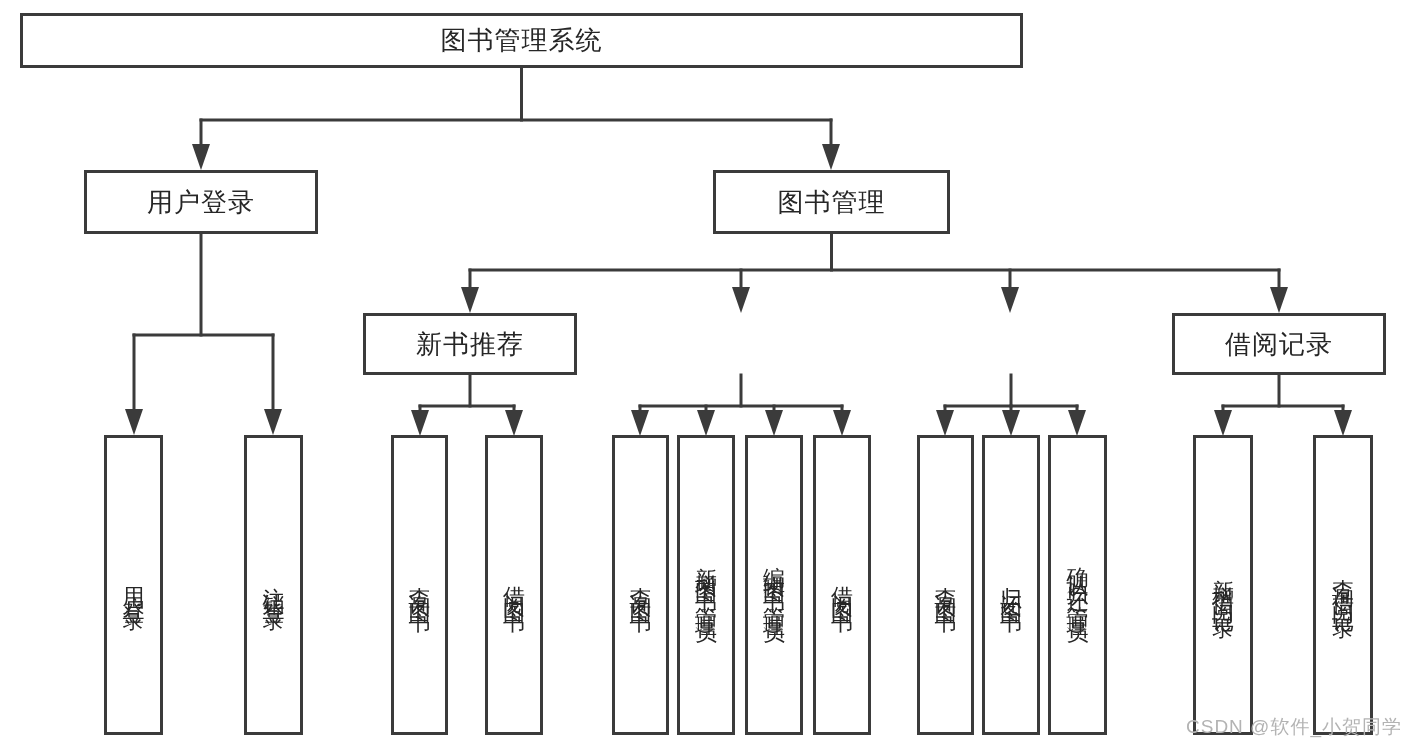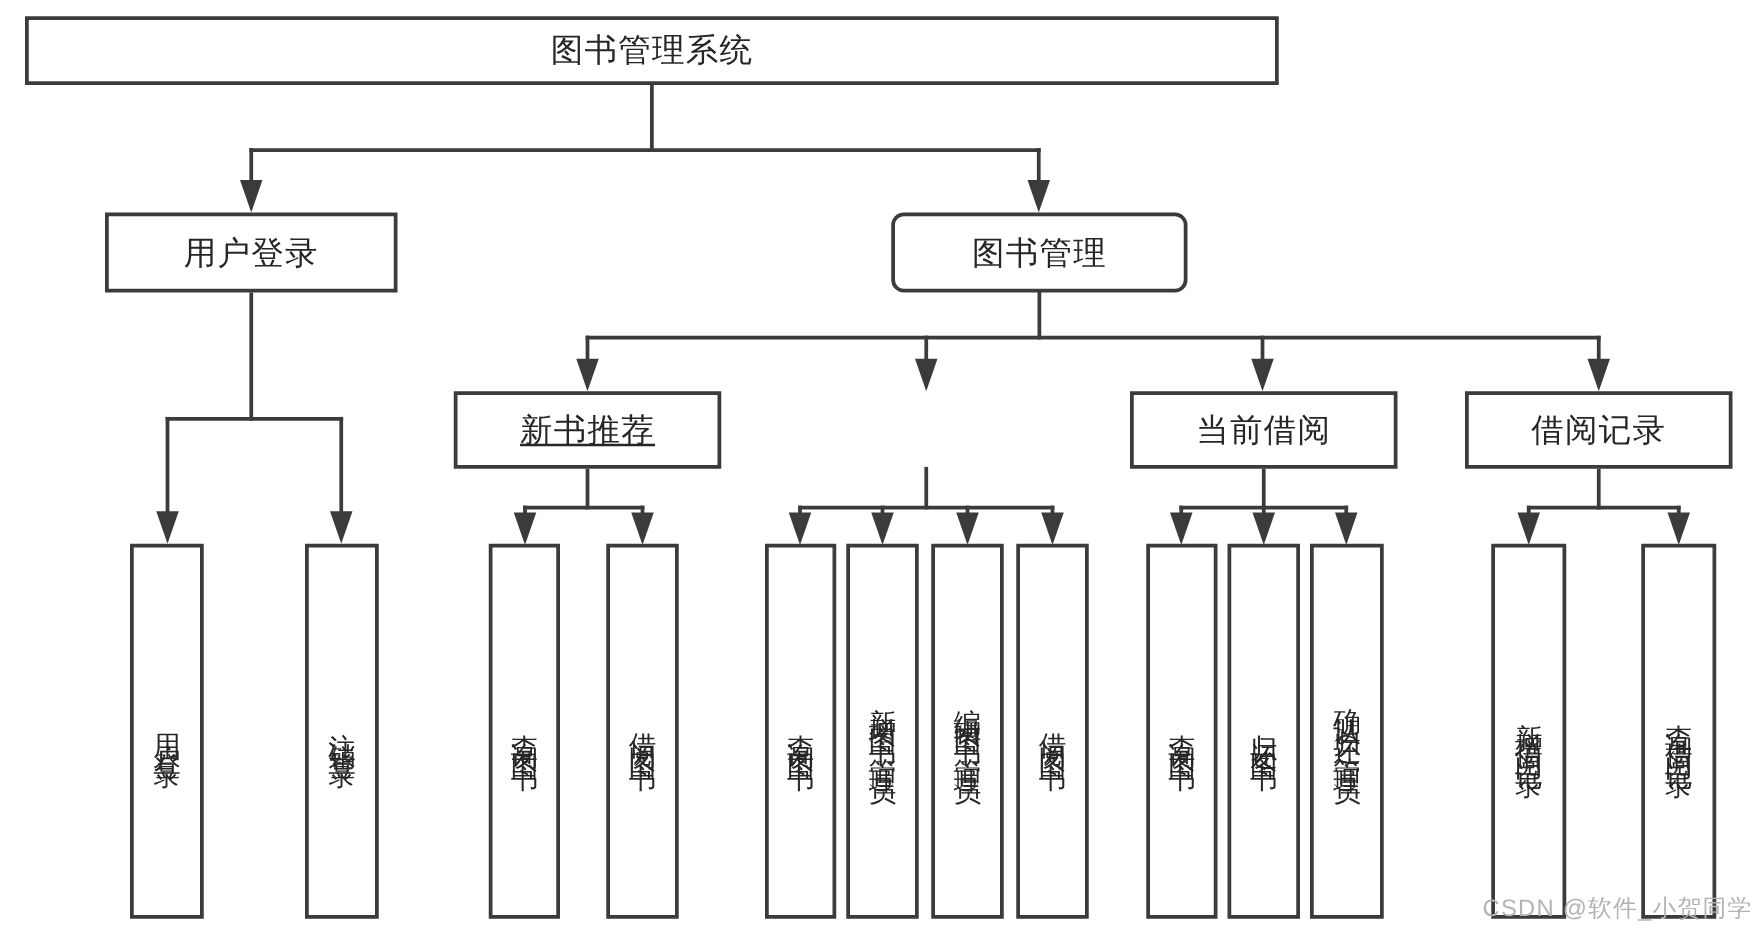--- a/index.html
+++ b/index.html
@@ -60,22 +60,22 @@
     top: 714px;
     font-size: 19px;
     letter-spacing: 1px;
     color: var(--watermark);
     white-space: nowrap;
     z-index: 5;
   }
   
   .n-root { left: 20px;  top: 13px;  width: 1003px; height: 55px; }
   .n-l2a  { left: 84px;  top: 170px; width: 234px;  height: 64px; }
-  .n-l2b  { left: 713px; top: 170px; width: 237px;  height: 64px; border-radius: 10px; }
-  .n-l3a  { left: 363px; top: 313px; width: 214px;  height: 62px; text-decoration: underline; }
+  .n-l2b  { left: 713px; top: 170px; width: 237px;  height: 64px; }
+  .n-l3a  { left: 363px; top: 313px; width: 214px;  height: 62px; }
   .n-l3b  { left: 634px; top: 313px; width: 214px;  height: 62px; }
   .n-l3c  { left: 904px; top: 313px; width: 214px;  height: 62px; }
   .n-l3d  { left: 1172px;top: 313px; width: 214px;  height: 62px; }
   .leaf   { top: 435px; height: 300px; }
   .n-g1a { left: 104px;  width: 59px; }
   .n-g1b { left: 244px;  width: 59px; }
   .n-g2a { left: 391px;  width: 57px; }
   .n-g2b { left: 485px;  width: 58px; }
   .n-g3a { left: 612px;  width: 57px; }
   .n-g3b { left: 677px;  width: 58px; }
@@ -159,23 +159,20 @@
   <div class="node n-l2a">
     <span class="hlabel">用户登录</span>
   </div>
   <div class="node n-l2b">
     <span class="hlabel">图书管理</span>
   </div>
 
   <div class="node n-l3a">
     <span class="hlabel">新书推荐</span>
   </div>
-  <div class="node n-l3c">
-    <span class="hlabel">当前借阅</span>
-  </div>
   <div class="node n-l3d">
     <span class="hlabel">借阅记录</span>
   </div>
 
   <div class="node leaf n-g1a">
     <span class="vlabel">用户登录</span>
   </div>
   <div class="node leaf n-g1b">
     <span class="vlabel">注销登录</span>
   </div>

